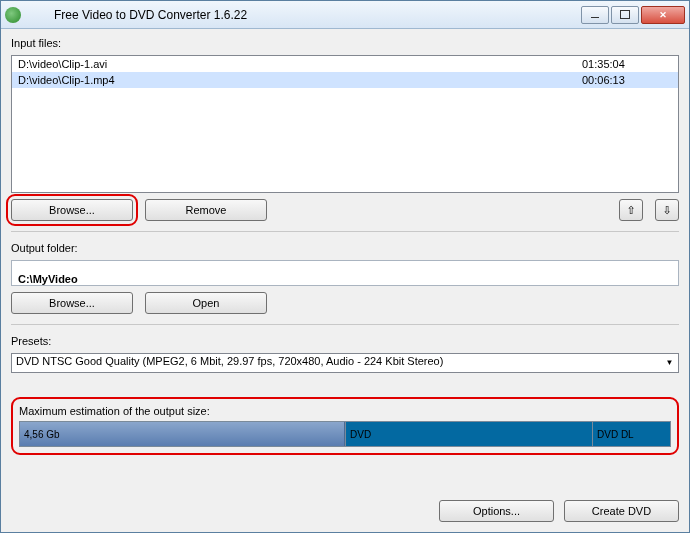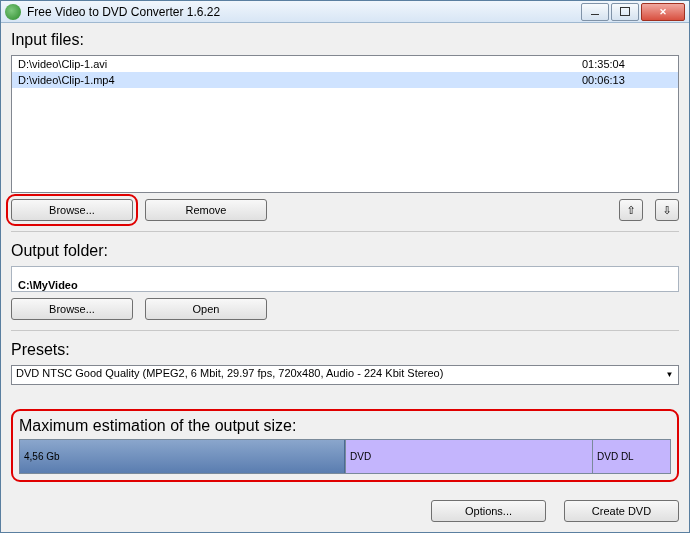--- a/index.html
+++ b/index.html
@@ -1,50 +1,50 @@
 <!DOCTYPE html>
 <html><head>
 <meta charset="utf-8">
 <style>
 * { box-sizing: border-box; margin: 0; padding: 0; }
 body { font-family: "Segoe UI", Tahoma, sans-serif; font-size: 11px; background: #fff; }
 .window { width: 690px; height: 533px; border: 1px solid #5a7fa0; background: #f0f0f0; display: flex; flex-direction: column; }
-.titlebar { height: 28px; background: linear-gradient(#f0f6fc, #d8e6f5); display: flex; align-items: center; padding: 0 4px; border-bottom: 1px solid #9fb8d0; }
+.titlebar { height: 28px; background: linear-gradient(#f0f6fc, #d8e6f5); display: flex; align-items: center; padding: 0 4px; border-bottom: 1px solid #9fb8d0; gap: 27px; }
 .app-icon { width: 16px; height: 16px; background: radial-gradient(circle at 40% 40%, #7fc97f, #2a8a2a); border-radius: 50%; margin-right: 6px; }
 .title-text { flex: 1; color: #000; font-size: 12px; }
 .win-btns { display: flex; gap: 2px; }
 .win-btn { width: 28px; height: 18px; border: 1px solid #8093a8; border-radius: 2px; background: linear-gradient(#f7fafd, #d5e2f0); display: flex; align-items: center; justify-content: center; font-size: 10px; color: #333; cursor: default; }
 .win-btn.close { width: 44px; background: linear-gradient(#f0a8a0, #d85040); color: #fff; border-color: #a03020; }
 .win-btn.min::before { content: ""; width: 8px; height: 1px; background: #333; margin-top: 6px; }
 .win-btn.max::before { content: ""; width: 8px; height: 7px; border: 1px solid #333; }
 .win-btn.close::before { content: "✕"; font-size: 9px; font-weight: bold; }
 .content { flex: 1; padding: 8px 10px; display: flex; flex-direction: column; gap: 6px; }
-.label { font-size: 16px; color: #000; }
+.label { font-size: 11px; color: #000; }
 .file-list { background: #fff; border: 1px solid #828790; height: 138px; overflow: auto; }
 .file-row { display: flex; padding: 2px 6px; font-size: 11px; }
 .file-row.selected { background: #cfe3ff; }
 .file-path { flex: 1; }
 .file-dur { width: 90px; text-align: left; }
 .btn-row { display: flex; gap: 12px; align-items: flex-start; }
 .btn { height: 22px; border: 1px solid #707070; border-radius: 3px; background: linear-gradient(#f8f8f8, #e0e0e0); font-size: 11px; padding: 0 8px; display: flex; align-items: center; justify-content: center; cursor: default; }
 .btn.w120 { width: 122px; }
 .btn.w110 { width: 115px; }
 .btn.small { width: 24px; padding: 0; }
 .spacer { flex: 1; }
 .highlight-red { border: 2px solid #e00000; border-radius: 9px; padding: 3px; margin: -5px; }
 .output-field { background: #fff; border: 1px solid #aab4c0; padding: 12px 6px; font-size: 11px; height: 20px; font-weight: bold; }
 .hr { border: none; border-top: 1px solid #c8c8c8; margin: 4px 0; }
 .preset-select { width: 100%; height: 20px; border: 1px solid #828790; background: #fff; font-size: 11px; padding: 1px 18px 1px 4px; position: relative; }
 .preset-arrow { position: absolute; right: 2px; top: 2px; width: 15px; height: 15px; display: flex; align-items: center; justify-content: center; font-size: 8px; }
 .preset-wrap { position: relative; }
 .size-section { border: 2px solid #e00000; border-radius: 9px; padding: 6px 6px 6px 6px; margin-top: 18px; }
-.size-bar { display: flex; border: 1px solid #7a8a9a; height: 35px; background: #c4b5fd; margin-top: 4px; position: relative; }
+.size-bar { display: flex; border: 1px solid #7a8a9a; height: 26px; background: #0369a1; margin-top: 4px; position: relative; }
 .size-fill { background: linear-gradient(#8aa6cc, #5a7db0); border-right: 1px solid #4a6a95; display: flex; align-items: center; padding: 0 4px; color: #000; font-size: 10px; }
 .size-mark { border-left: 1px solid #7a8a9a; display: flex; align-items: center; padding: 1px 4px; font-size: 10px; }
-.footer { display: flex; justify-content: flex-end; gap: 18px; padding: 10px; align-items: center; }
+.footer { display: flex; justify-content: flex-end; gap: 10px; padding: 10px; align-items: center; }
 .arrow-up::before { content: "⇧"; font-size: 11px; }
 .arrow-down::before { content: "⇩"; font-size: 11px; }
 </style>
 </head>
 <body>
 
 <div class="window">
   <div class="titlebar">
     <div class="app-icon"></div>
     <div class="title-text">Free Video to DVD Converter 1.6.22</div>

